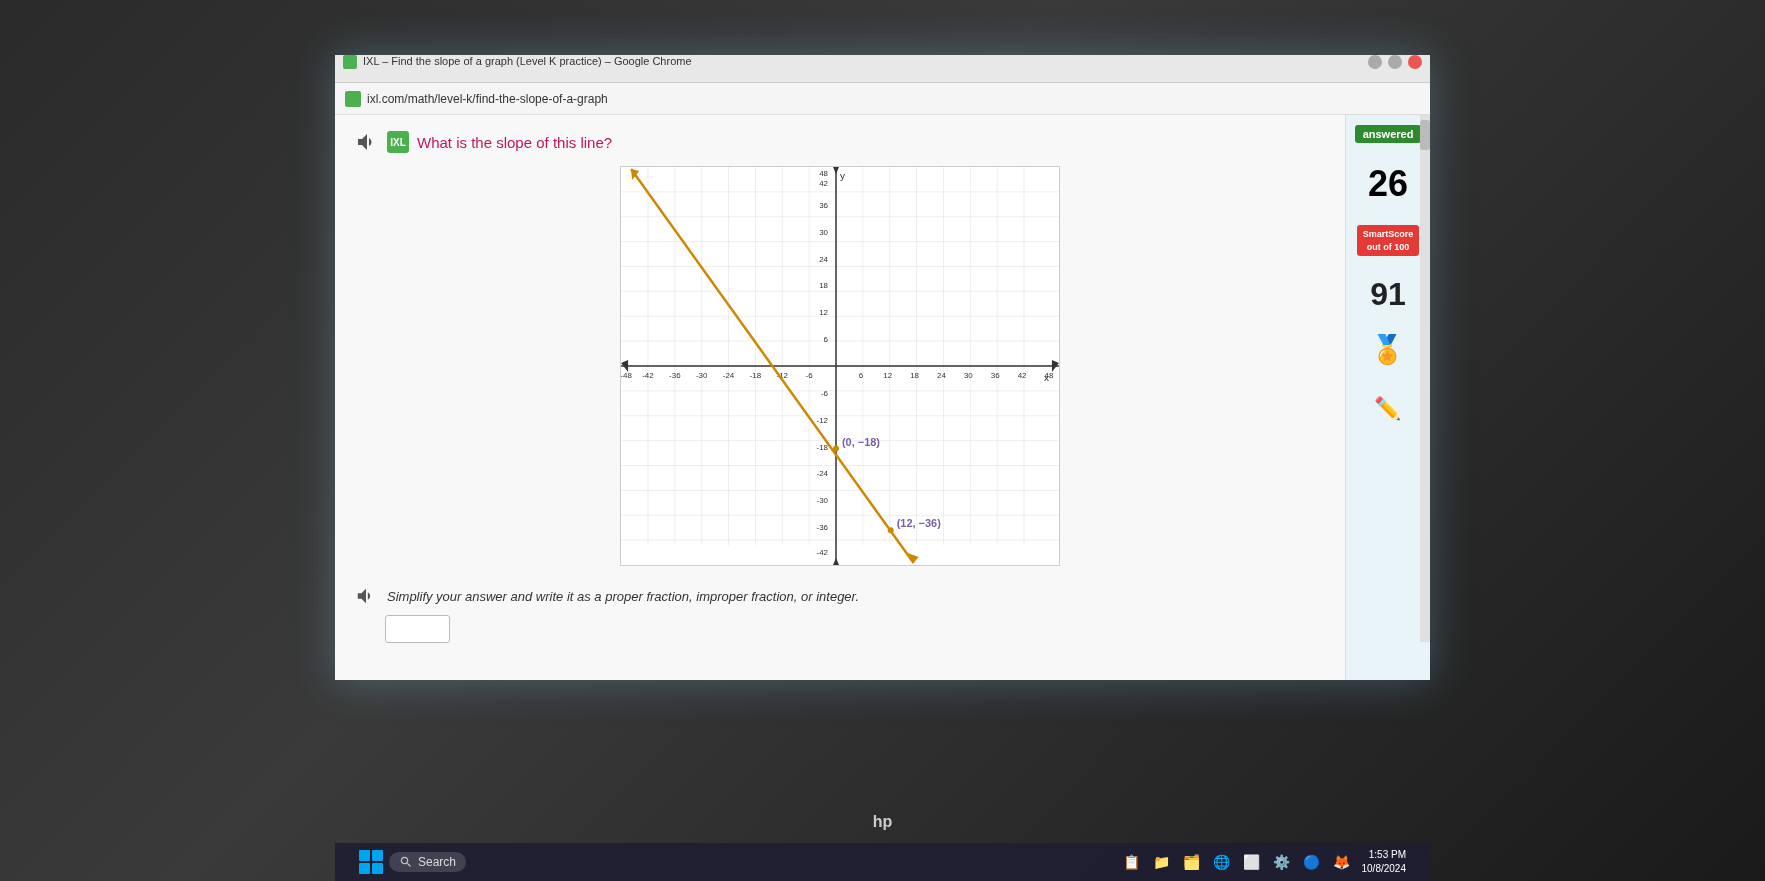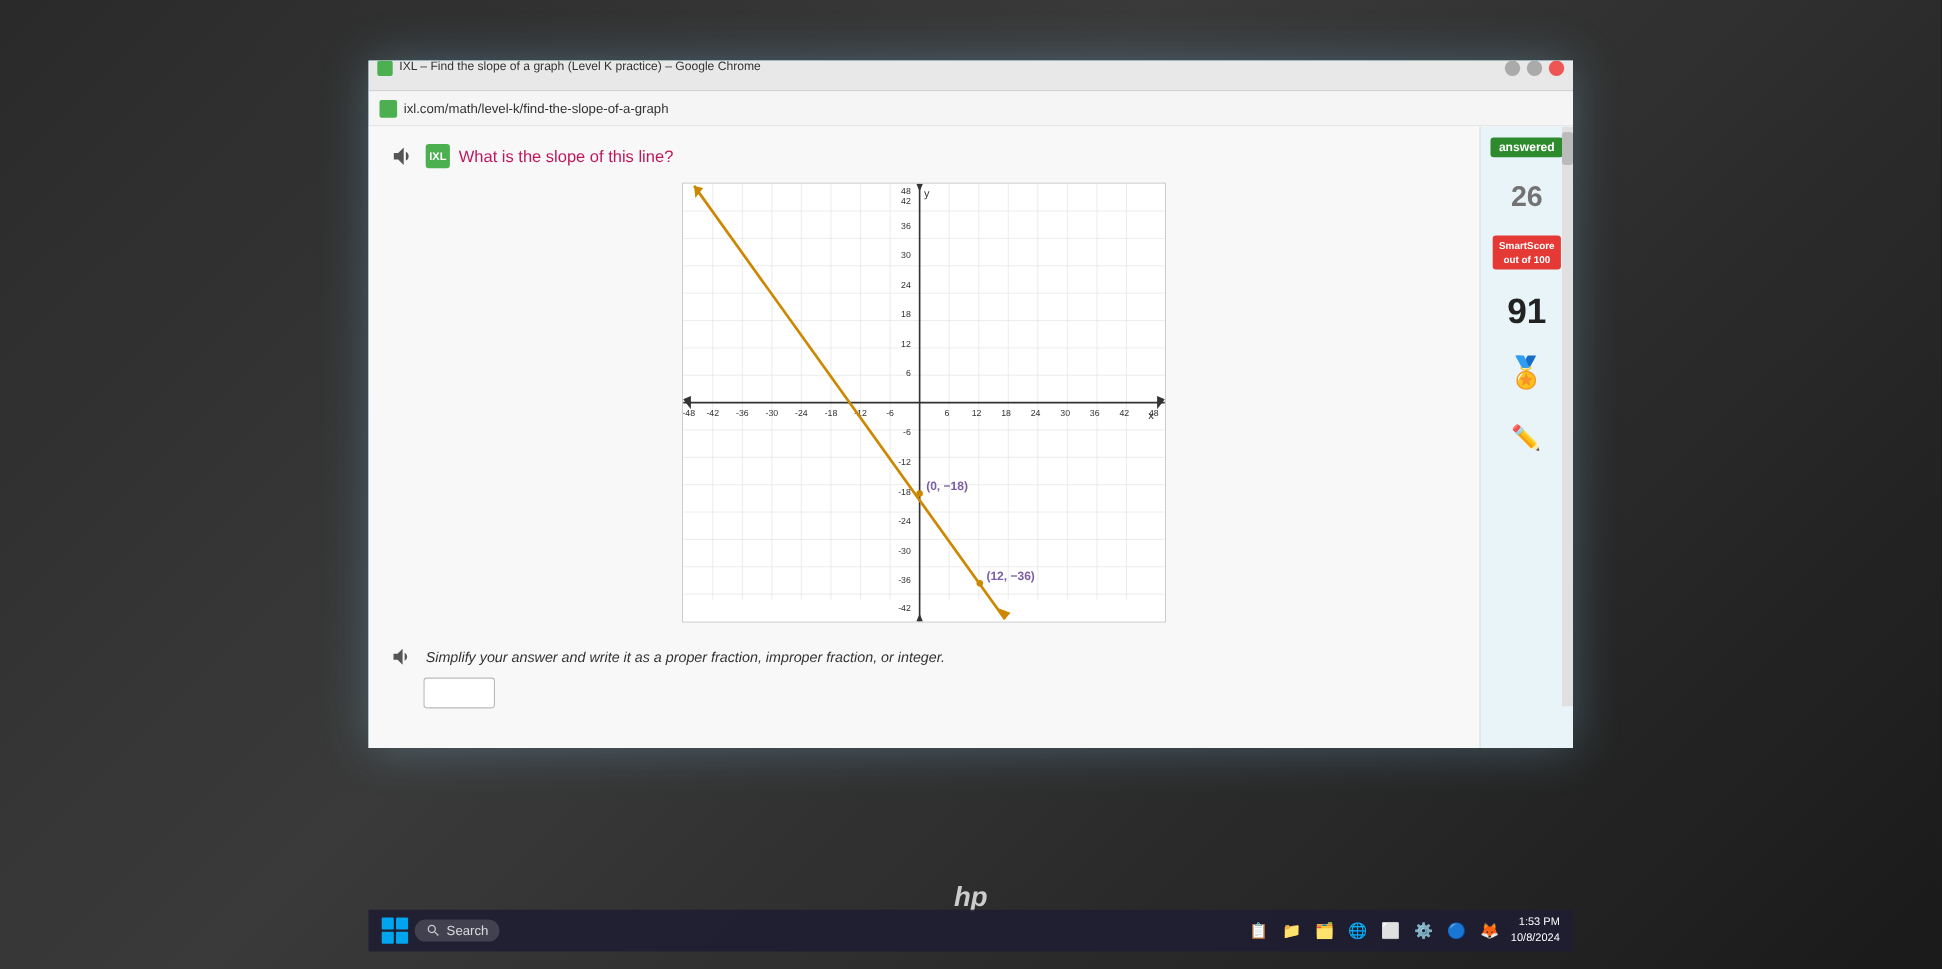--- a/index.html
+++ b/index.html
@@ -191,23 +191,23 @@
       background: #2d8a2d;
       color: white;
       font-size: 11px;
       font-weight: bold;
       padding: 3px 8px;
       border-radius: 3px;
       text-align: center;
     }
 
     .score-number {
-      font-size: 26px;
+      font-size: 36px;
       font-weight: bold;
-      color: #737373;
+      color: #000000;
       text-align: center;
     }
 
     .smart-score-badge {
       background: #e53935;
       color: white;
       font-size: 9px;
       font-weight: bold;
       padding: 3px 6px;
       border-radius: 3px;
@@ -230,28 +230,28 @@
     .pencil-icon {
       font-size: 22px;
       color: #1565C0;
       cursor: pointer;
       margin-top: 10px;
     }
 
     
     .taskbar {
       position: absolute;
-      bottom: 16px;
+      bottom: 0;
       left: 335px;
       width: 1095px;
       height: 38px;
       background: rgba(30, 30, 50, 0.9);
       display: flex;
       align-items: center;
-      padding: 0 12px;
+      padding: 0 24px;
       gap: 6px;
       z-index: 100;
     }
 
     .taskbar-start {
       width: 24px;
       height: 24px;
       display: grid;
       grid-template-columns: 1fr 1fr;
       gap: 2px;
@@ -327,23 +327,22 @@
       border-radius: 3px;
     }
 
     
     .hp-logo {
       position: absolute;
       bottom: 50px;
       left: 50%;
       transform: translateX(-50%);
       color: #ccc;
-      font-size: 25px;
+      font-size: 16px;
       font-weight: bold;
-      font-style: italic;
     }
 
     
     .desk-bg {
       position: absolute;
       top: 0; left: 0; right: 0; bottom: 0;
       background: linear-gradient(135deg, #2a2a2a 0%, #3a3a3a 40%, #1a1a1a 100%);
     }
 
     .screen-glow {

